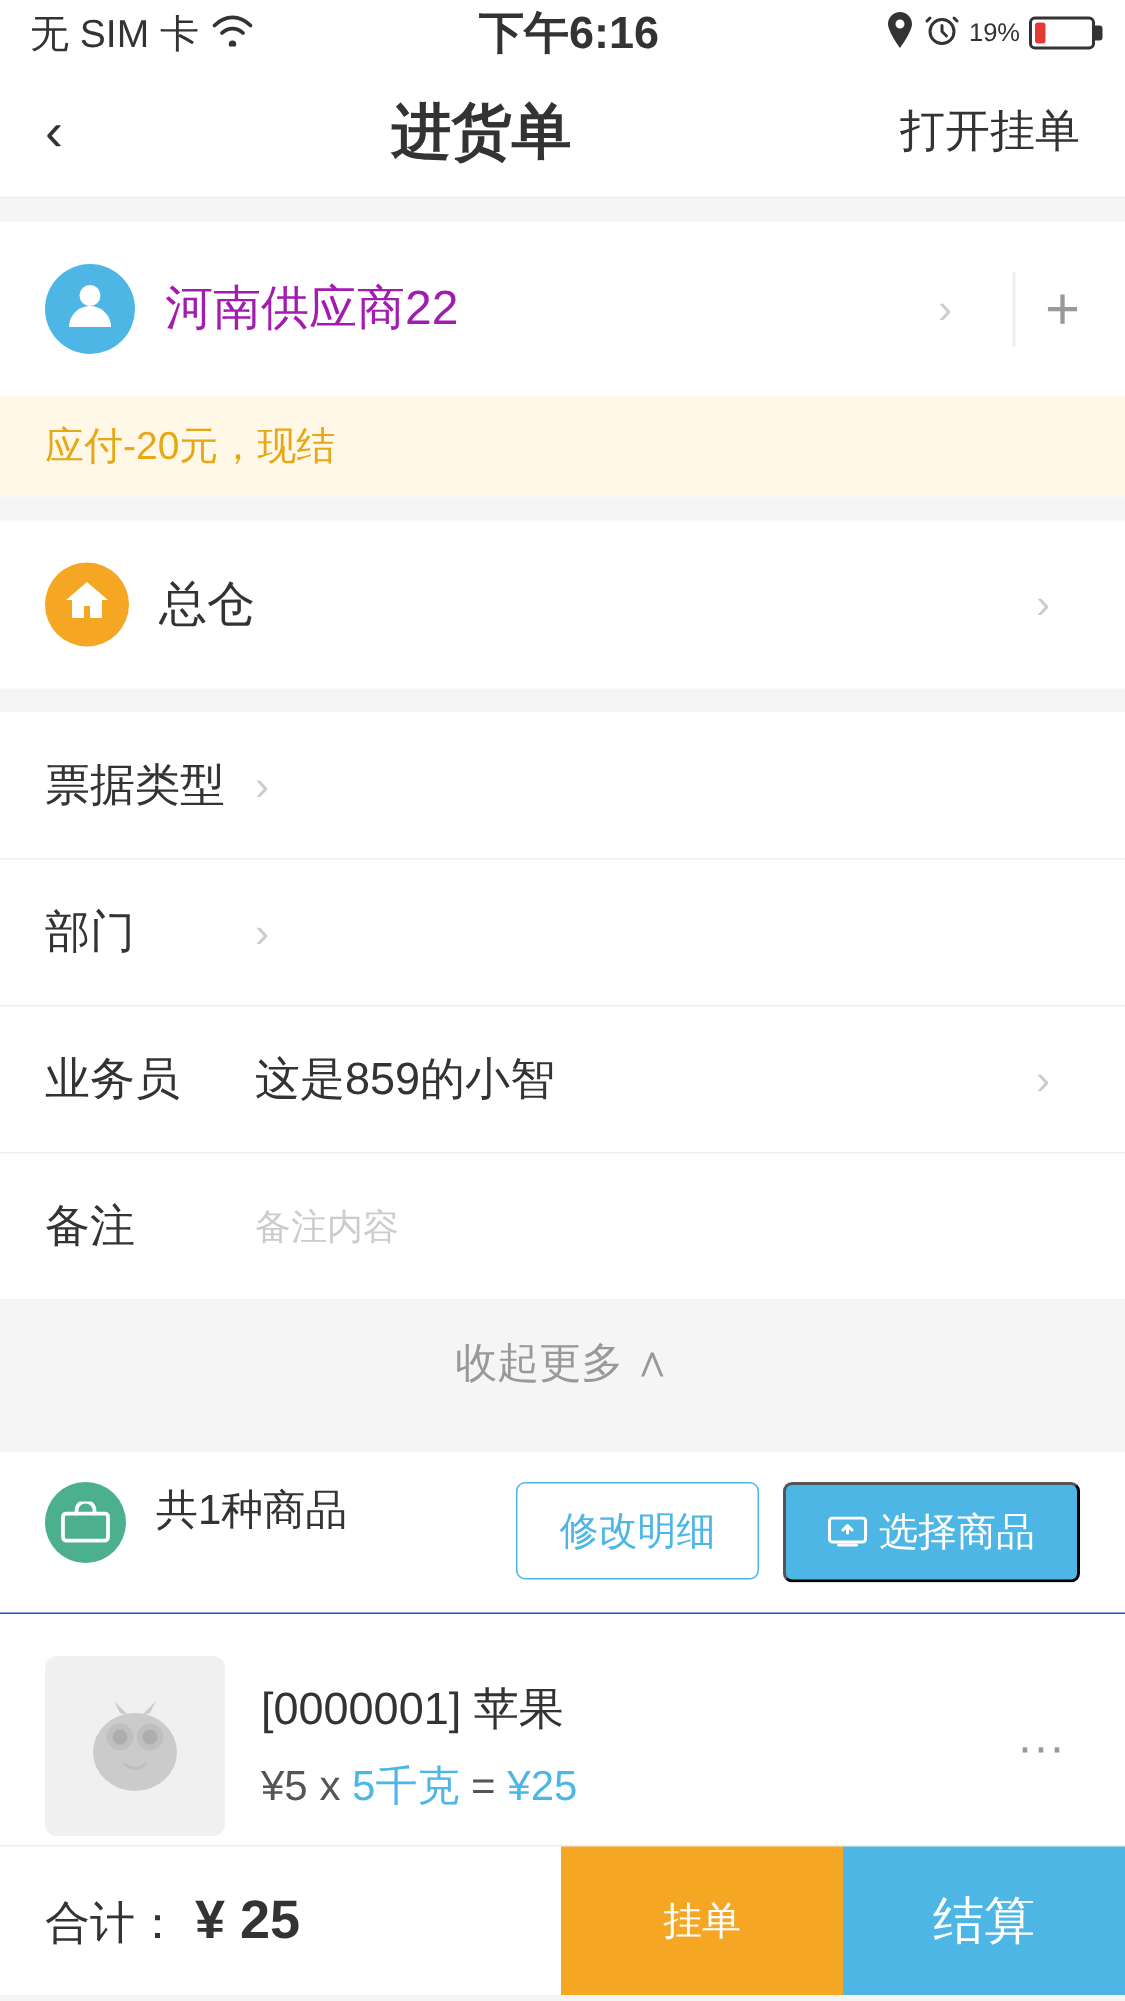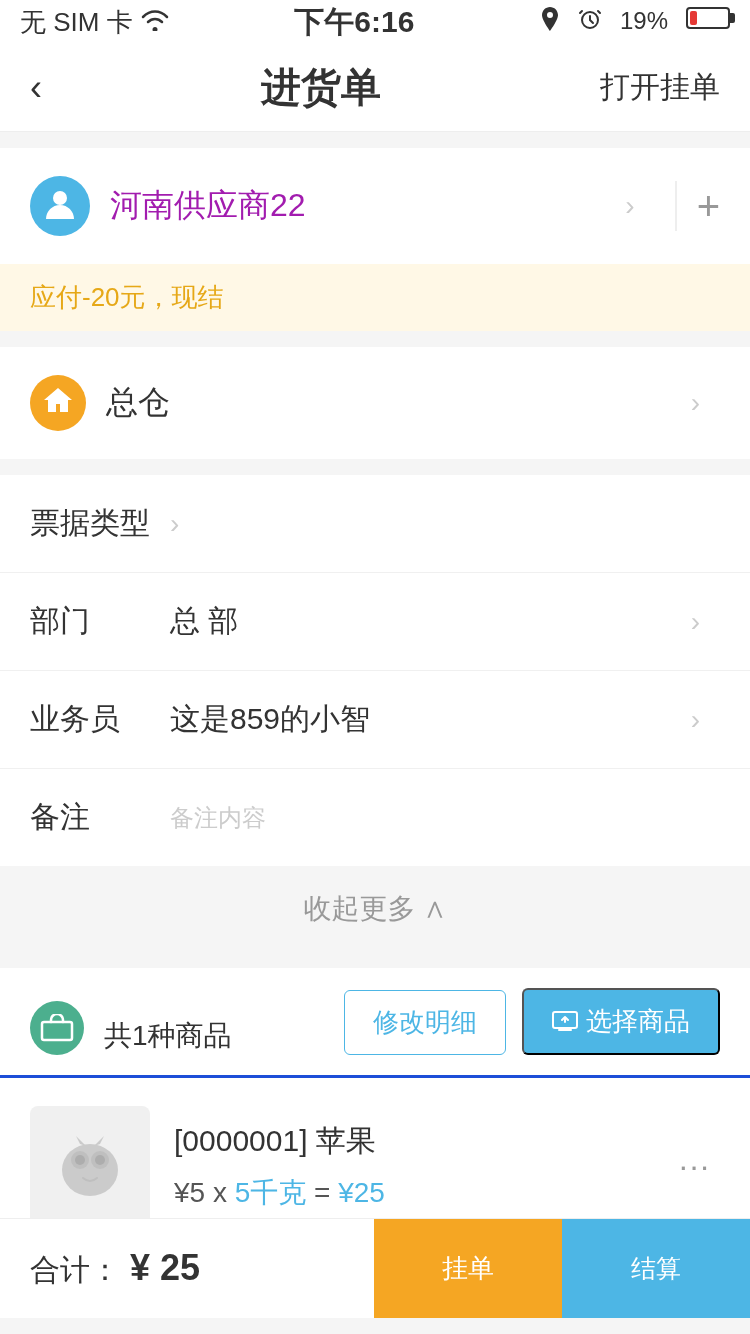--- a/index.html
+++ b/index.html
@@ -19,21 +19,21 @@
       justify-content: space-between;
       align-items: center;
       height: 44px;
       background: #fff;
       padding: 0 20px;
       font-size: 26px;
       color: #333;
     }
     .status-left { display: flex; align-items: center; gap: 8px; }
     .status-center { font-size: 30px; font-weight: 600; }
-    .status-right { display: flex; align-items: flex-start; gap: 18px; font-size: 24px; }
+    .status-right { display: flex; align-items: center; gap: 6px; font-size: 17px; }
     .battery-icon {
       display: inline-flex; align-items: center;
       width: 44px; height: 22px;
       border: 2px solid #333; border-radius: 4px; position: relative;
       padding: 2px;
     }
     .battery-icon::after {
       content: ''; position: absolute; right: -7px; top: 50%; transform: translateY(-50%);
       width: 5px; height: 10px; background: #333; border-radius: 0 2px 2px 0;
     }
@@ -148,23 +148,23 @@
       gap: 8px;
     }
 
     
     .products-section {
       background: #fff;
       margin-top: 16px;
     }
     .products-header {
       display: flex;
-      align-items: flex-end;
+      align-items: flex-start;
       padding: 20px 30px;
-      border-bottom: 3px solid #1d4ed8;
+      border-bottom: 1px solid #1d4ed8;
     }
     .products-icon {
       width: 54px; height: 54px;
       border-radius: 50%;
       background: #4caf8e;
       display: flex; align-items: center; justify-content: center;
       margin-right: 20px;
       flex-shrink: 0;
     }
     .products-count { flex: 1; font-size: 28px; color: #333; }
@@ -208,21 +208,21 @@
     .product-price {
       font-size: 28px;
       color: #555;
     }
     .price-highlight { color: #4db6e5; }
     .product-more { font-size: 32px; color: #999; padding: 10px; }
 
     
     .footer {
       position: fixed;
-      bottom: 16px;
+      bottom: 4px;
       width: 750px;
       display: flex;
       align-items: stretch;
       height: 100px;
       background: #fff;
       border-top: 1px solid #eee;
     }
     .footer-total {
       flex: 1;
       display: flex;
@@ -253,21 +253,21 @@
       font-size: 26px;
       display: flex;
       align-items: center;
       justify-content: center;
       cursor: pointer;
     }
     .btn-checkout {
       width: 188px;
       background: #4db6e5;
       color: #fff;
-      font-size: 25px;
+      font-size: 34px;
       display: flex;
       align-items: center;
       justify-content: center;
       cursor: pointer;
     }
   </style>
 </head>
 <body>
 
 <div class="status-bar">
@@ -343,21 +343,20 @@
   </div>
 </div>
 
 <div class="section" style="margin-top:16px;">
   <div class="form-row">
     <span class="form-label">票据类型</span>
     <span class="chevron-right">›</span>
   </div>
   <div class="form-row">
     <span class="form-label">部门</span>
-    <span class="form-value">总 部</span>
     <span class="chevron-right">›</span>
   </div>
   <div class="form-row">
     <span class="form-label">业务员</span>
     <span class="form-value">这是859的小智</span>
     <span class="chevron-right">›</span>
   </div>
   <div class="form-row">
     <span class="form-label">备注</span>
     <span class="form-placeholder">备注内容</span>

